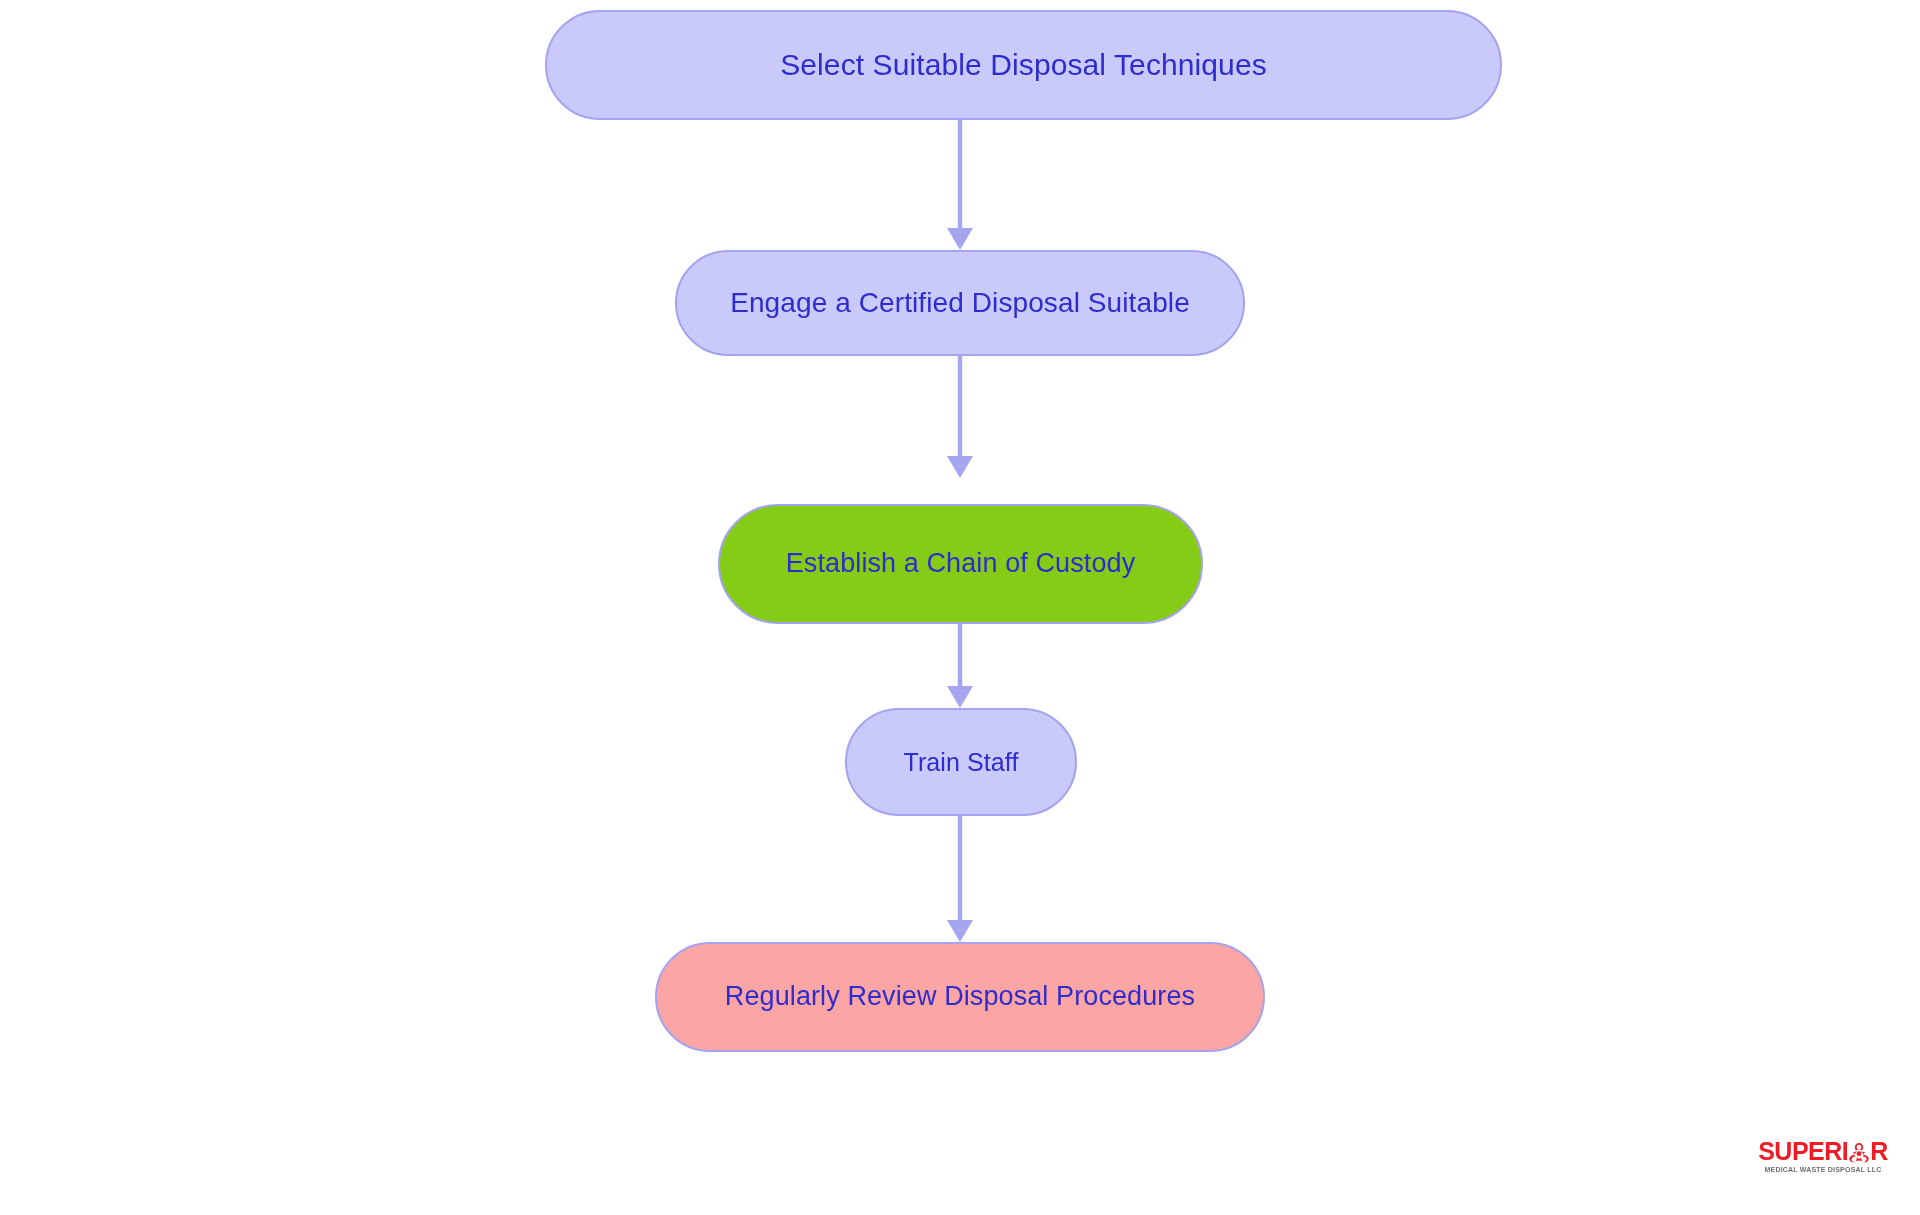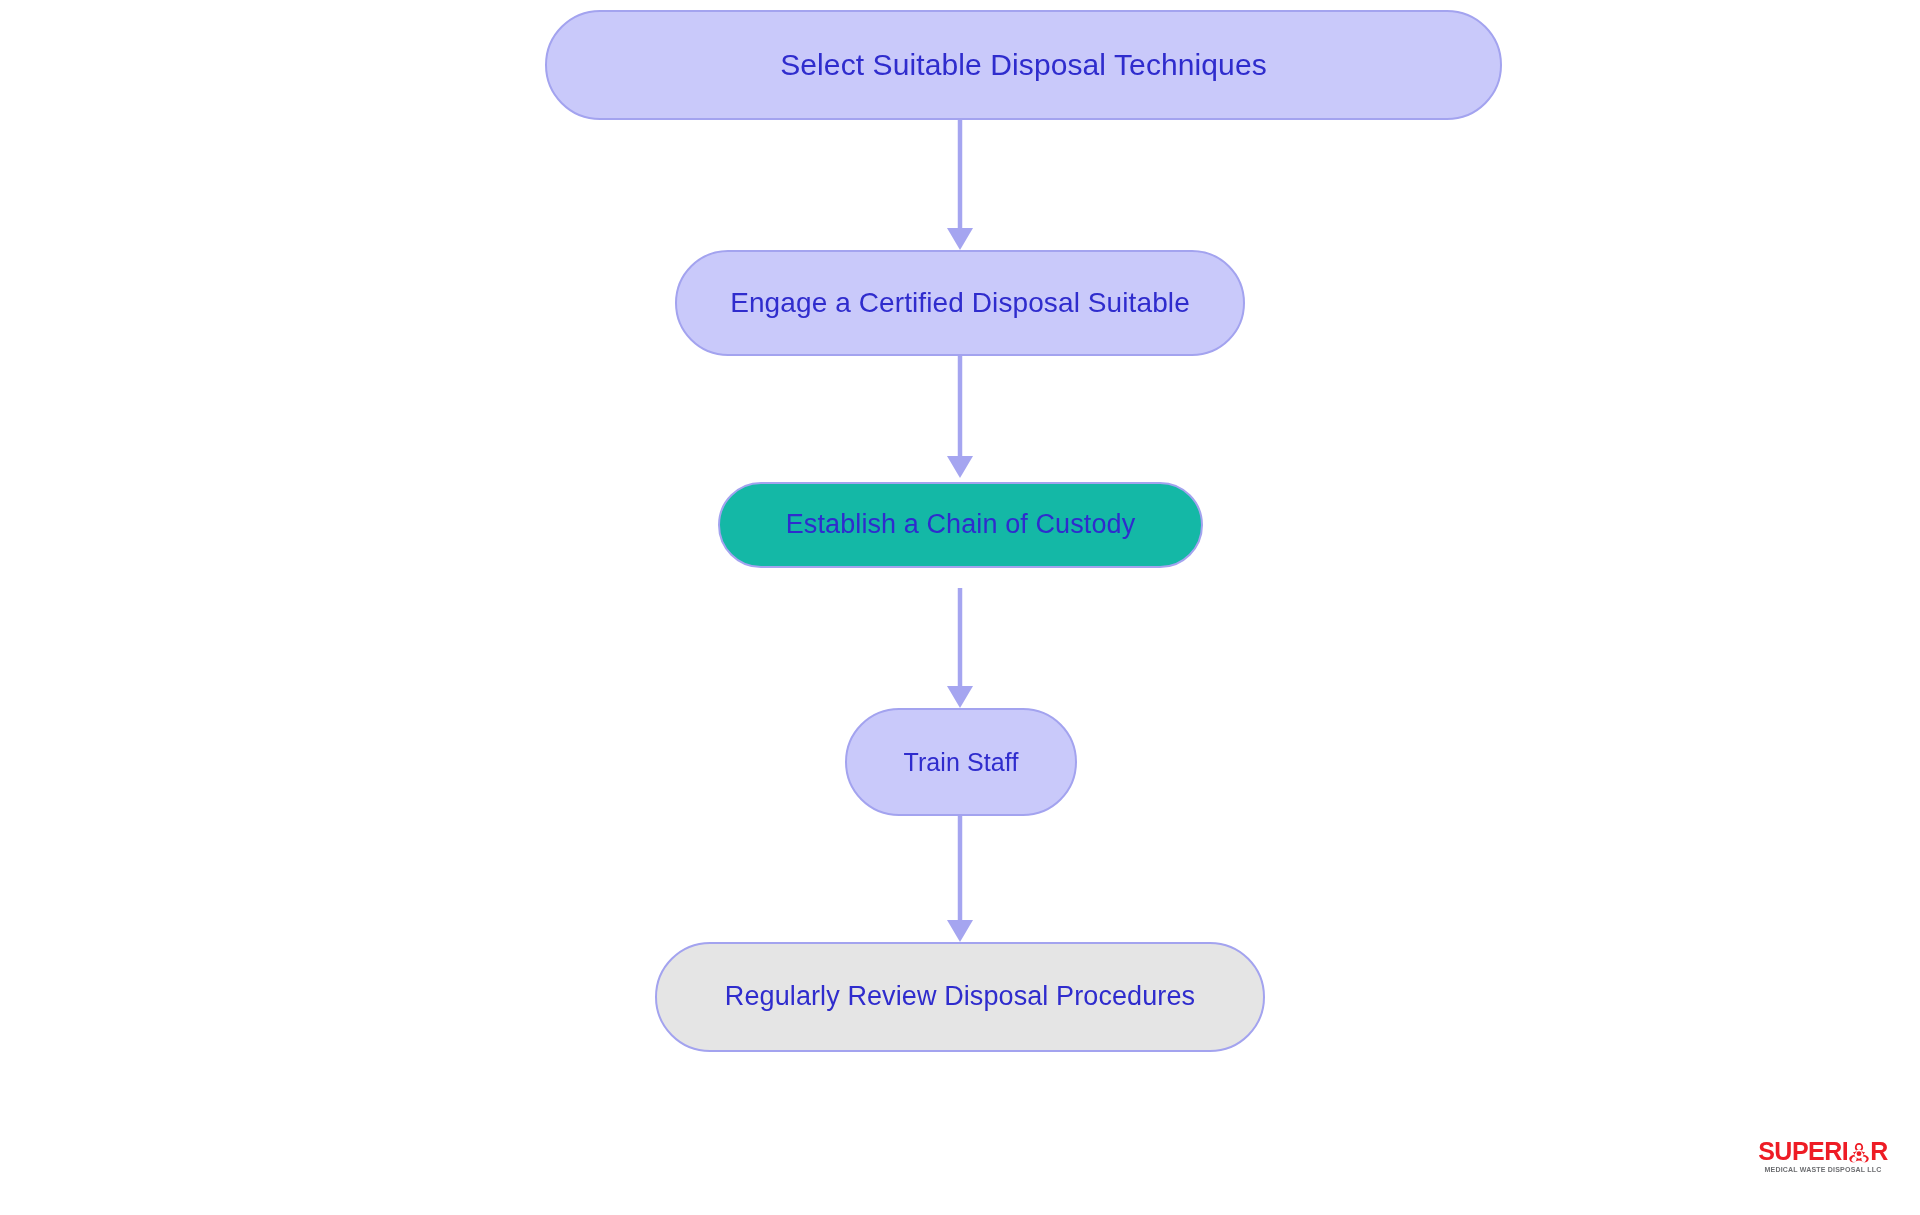--- a/index.html
+++ b/index.html
@@ -113,27 +113,27 @@
       </g>
   </svg>
 
   <div id="nodes-container">
       <div class="flow-node" style="left: 545px; top: 10px; width: 957px; height: 110px; background: rgb(201, 201, 250); border-color: rgb(163, 163, 239);">
         <span class="node-label" style="font-size: 30px; color: rgb(47, 44, 205);">Select Suitable Disposal Techniques</span>
       </div>
       <div class="flow-node" style="left: 675px; top: 250px; width: 570px; height: 106px; background: rgb(201, 201, 250); border-color: rgb(163, 163, 239);">
         <span class="node-label" style="font-size: 28px; color: rgb(47, 44, 205);">Engage a Certified Disposal Suitable</span>
       </div>
-      <div class="flow-node" style="left: 718px; top: 482px; width: 485px; height: 86px; background: #14b8a6; border-color: rgb(163, 163, 239);">
+      <div class="flow-node" style="left: 718px; top: 504px; width: 485px; height: 120px; background: #84cc16; border-color: rgb(163, 163, 239);">
         <span class="node-label" style="font-size: 27px; color: rgb(47, 44, 205);">Establish a Chain of Custody</span>
       </div>
       <div class="flow-node" style="left: 845px; top: 708px; width: 232px; height: 108px; background: rgb(201, 201, 250); border-color: rgb(163, 163, 239);">
         <span class="node-label" style="font-size: 25px; color: rgb(47, 44, 205);">Train Staff</span>
       </div>
-      <div class="flow-node" style="left: 655px; top: 942px; width: 610px; height: 110px; background: #e5e5e5; border-color: rgb(163, 163, 239);">
+      <div class="flow-node" style="left: 655px; top: 942px; width: 610px; height: 110px; background: #fca5a5; border-color: rgb(163, 163, 239);">
         <span class="node-label" style="font-size: 27px; color: rgb(47, 44, 205);">Regularly Review Disposal Procedures</span>
       </div>
     </div>
 
 </div>
 
 <div id="brand-logo" style="left: 1748px; top: 1138px; width: 150px; height: 36px;">
   <div class="logo-wordmark" style="color: rgb(238, 28, 37);">
     <span class="logo-word-part">SUPERI</span>
     <span class="biohazard-slot">

